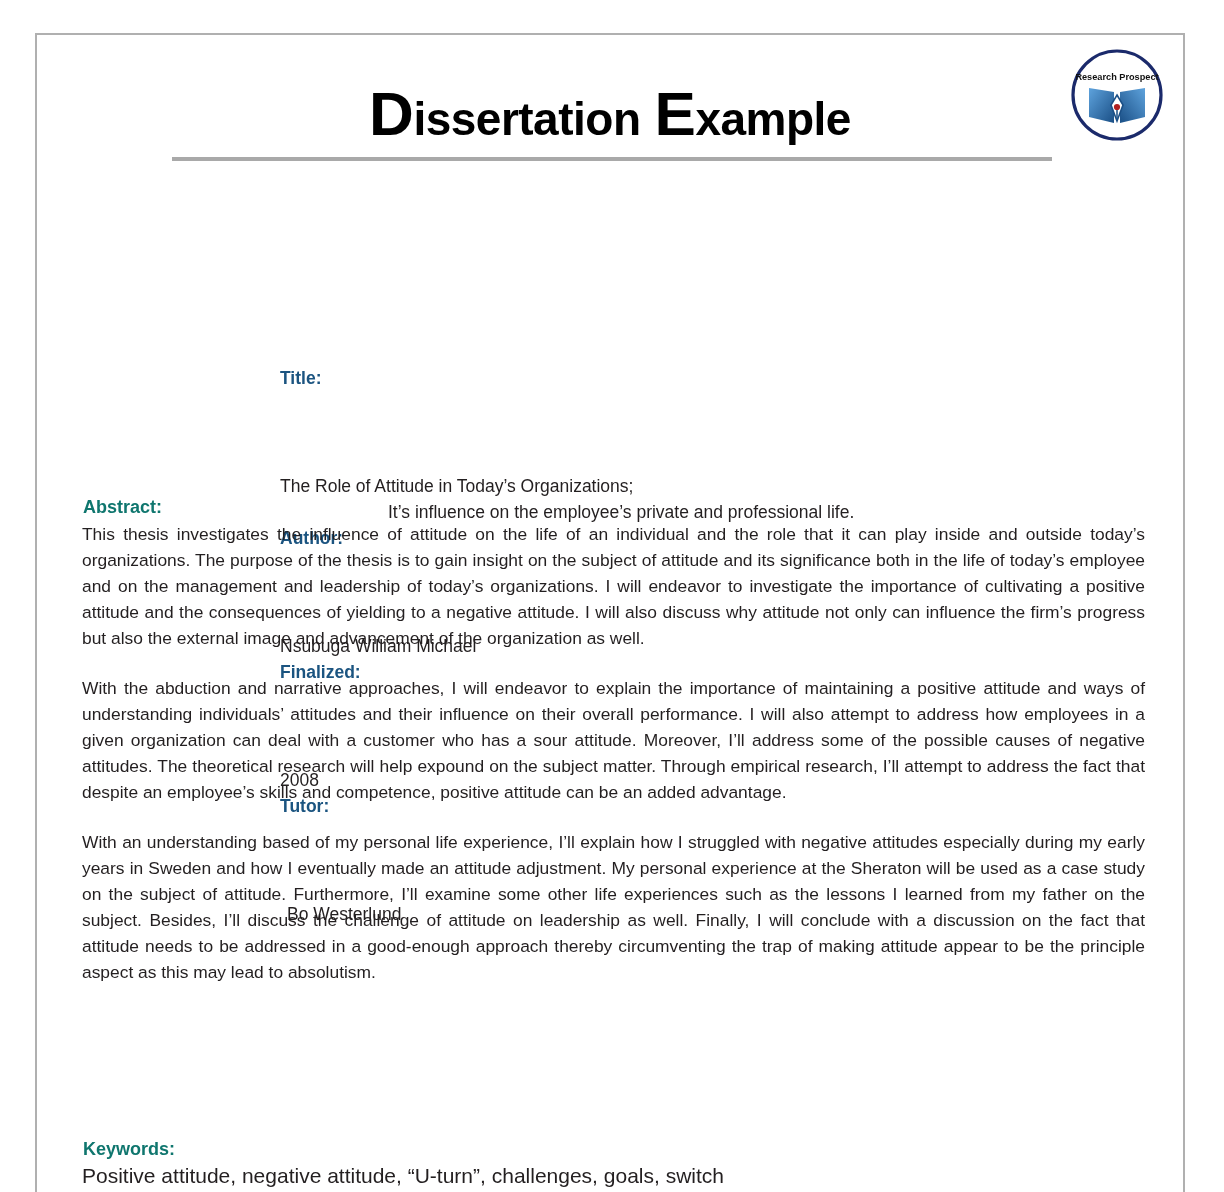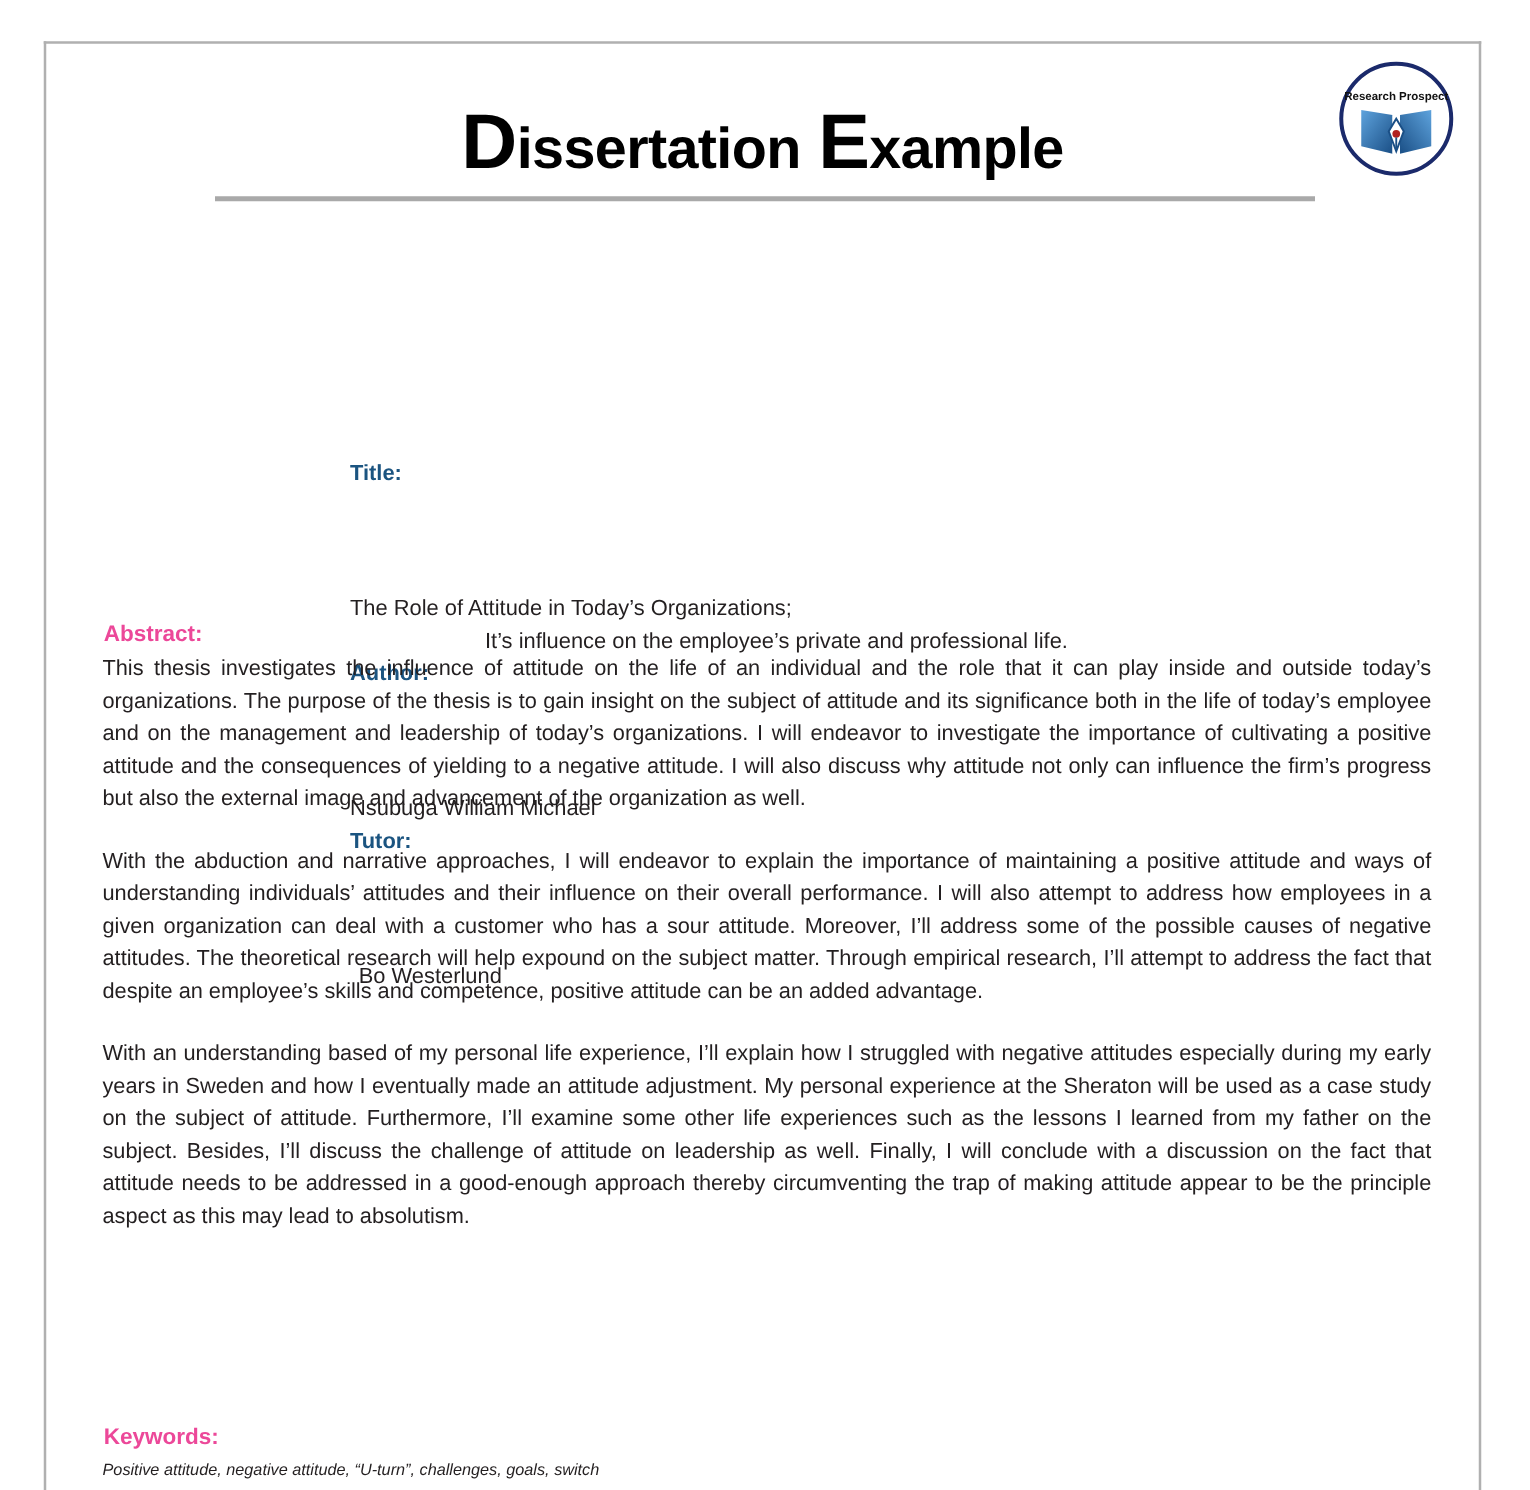--- a/index.html
+++ b/index.html
@@ -122,46 +122,45 @@
   
   #body-area {
     position: absolute;
     left: 45px;
     top: 462px;
     width: 1063px;
   }
   .section-label {
     font-size: 18px;
     font-weight: bold;
-    color: #ec4899;
+    color: #0f766e;
     margin: 0 0 3px 0;
     padding-left: 1px;
   }
   .body-par {
     font-size: 17.4px;
     line-height: 26px;
     color: #231f20;
     text-align: justify;
     margin: 0 0 24px 0;
   }
   .body-par:last-of-type { margin-bottom: 16px; }
 
   #keywords-block {
     position: absolute;
     left: 45px;
     top: 1072px;
     width: 1063px;
     margin-top: 32px;
   }
   .keywords-line {
-    font-size: 13px;
+    font-size: 21px;
     line-height: 26px;
     color: #231f20;
     margin: 2px 0 0 0;
-    font-style: italic;
   }
 </style>
 </head>
 <body>
 
 <div id="page-frame">
 
   <div id="logo">
     <svg width="96" height="96" viewBox="0 0 96 96" aria-hidden="true">
       <defs>
@@ -197,20 +196,24 @@
     <div class="meta-row">
       <div class="meta-label">Title:</div>
       <div class="meta-value">The Role of Attitude in Today’s Organizations;</div>
     </div>
     <div class="meta-subline">It’s influence on the employee’s private and professional life.</div>
     <div class="meta-row">
       <div class="meta-label">Author:</div>
       <div class="meta-value">Nsubuga William Michael</div>
     </div>
     <div class="meta-row">
+      <div class="meta-label">Finalized:</div>
+      <div class="meta-value">2008</div>
+    </div>
+    <div class="meta-row">
       <div class="meta-label">Tutor:</div>
       <div class="meta-value indented">Bo Westerlund</div>
     </div>
   </div>
 
   <div id="body-area">
     <div class="section-label">Abstract:</div>
     <p class="body-par">This thesis investigates the influence of attitude on the life of an individual and the role that it can play inside and outside today’s organizations. The purpose of the thesis is to gain insight on the subject of attitude and its significance both in the life of today’s employee and on the management and leadership of today’s organizations. I will endeavor to investigate the importance of cultivating a positive attitude and the consequences of yielding to a negative attitude. I will also discuss why attitude not only can influence the firm’s progress but also the external image and advancement of the organization as well.</p>
     <p class="body-par">With the abduction and narrative approaches, I will endeavor to explain the importance of maintaining a positive attitude and ways of understanding individuals’ attitudes and their influence on their overall performance. I will also attempt to address how employees in a given organization can deal with a customer who has a sour attitude. Moreover, I’ll address some of the possible causes of negative attitudes. The theoretical research will help expound on the subject matter. Through empirical research, I’ll attempt to address the fact that despite an employee’s skills and competence, positive attitude can be an added advantage.</p>
     <p class="body-par">With an understanding based of my personal life experience, I’ll explain how I struggled with negative attitudes especially during my early years in Sweden and how I eventually made an attitude adjustment. My personal experience at the Sheraton will be used as a case study on the subject of attitude. Furthermore, I’ll examine some other life experiences such as the lessons I learned from my father on the subject. Besides, I’ll discuss the challenge of attitude on leadership as well. Finally, I will conclude with a discussion on the fact that attitude needs to be addressed in a good-enough approach thereby circumventing the trap of making attitude appear to be the principle aspect as this may lead to absolutism.</p>

